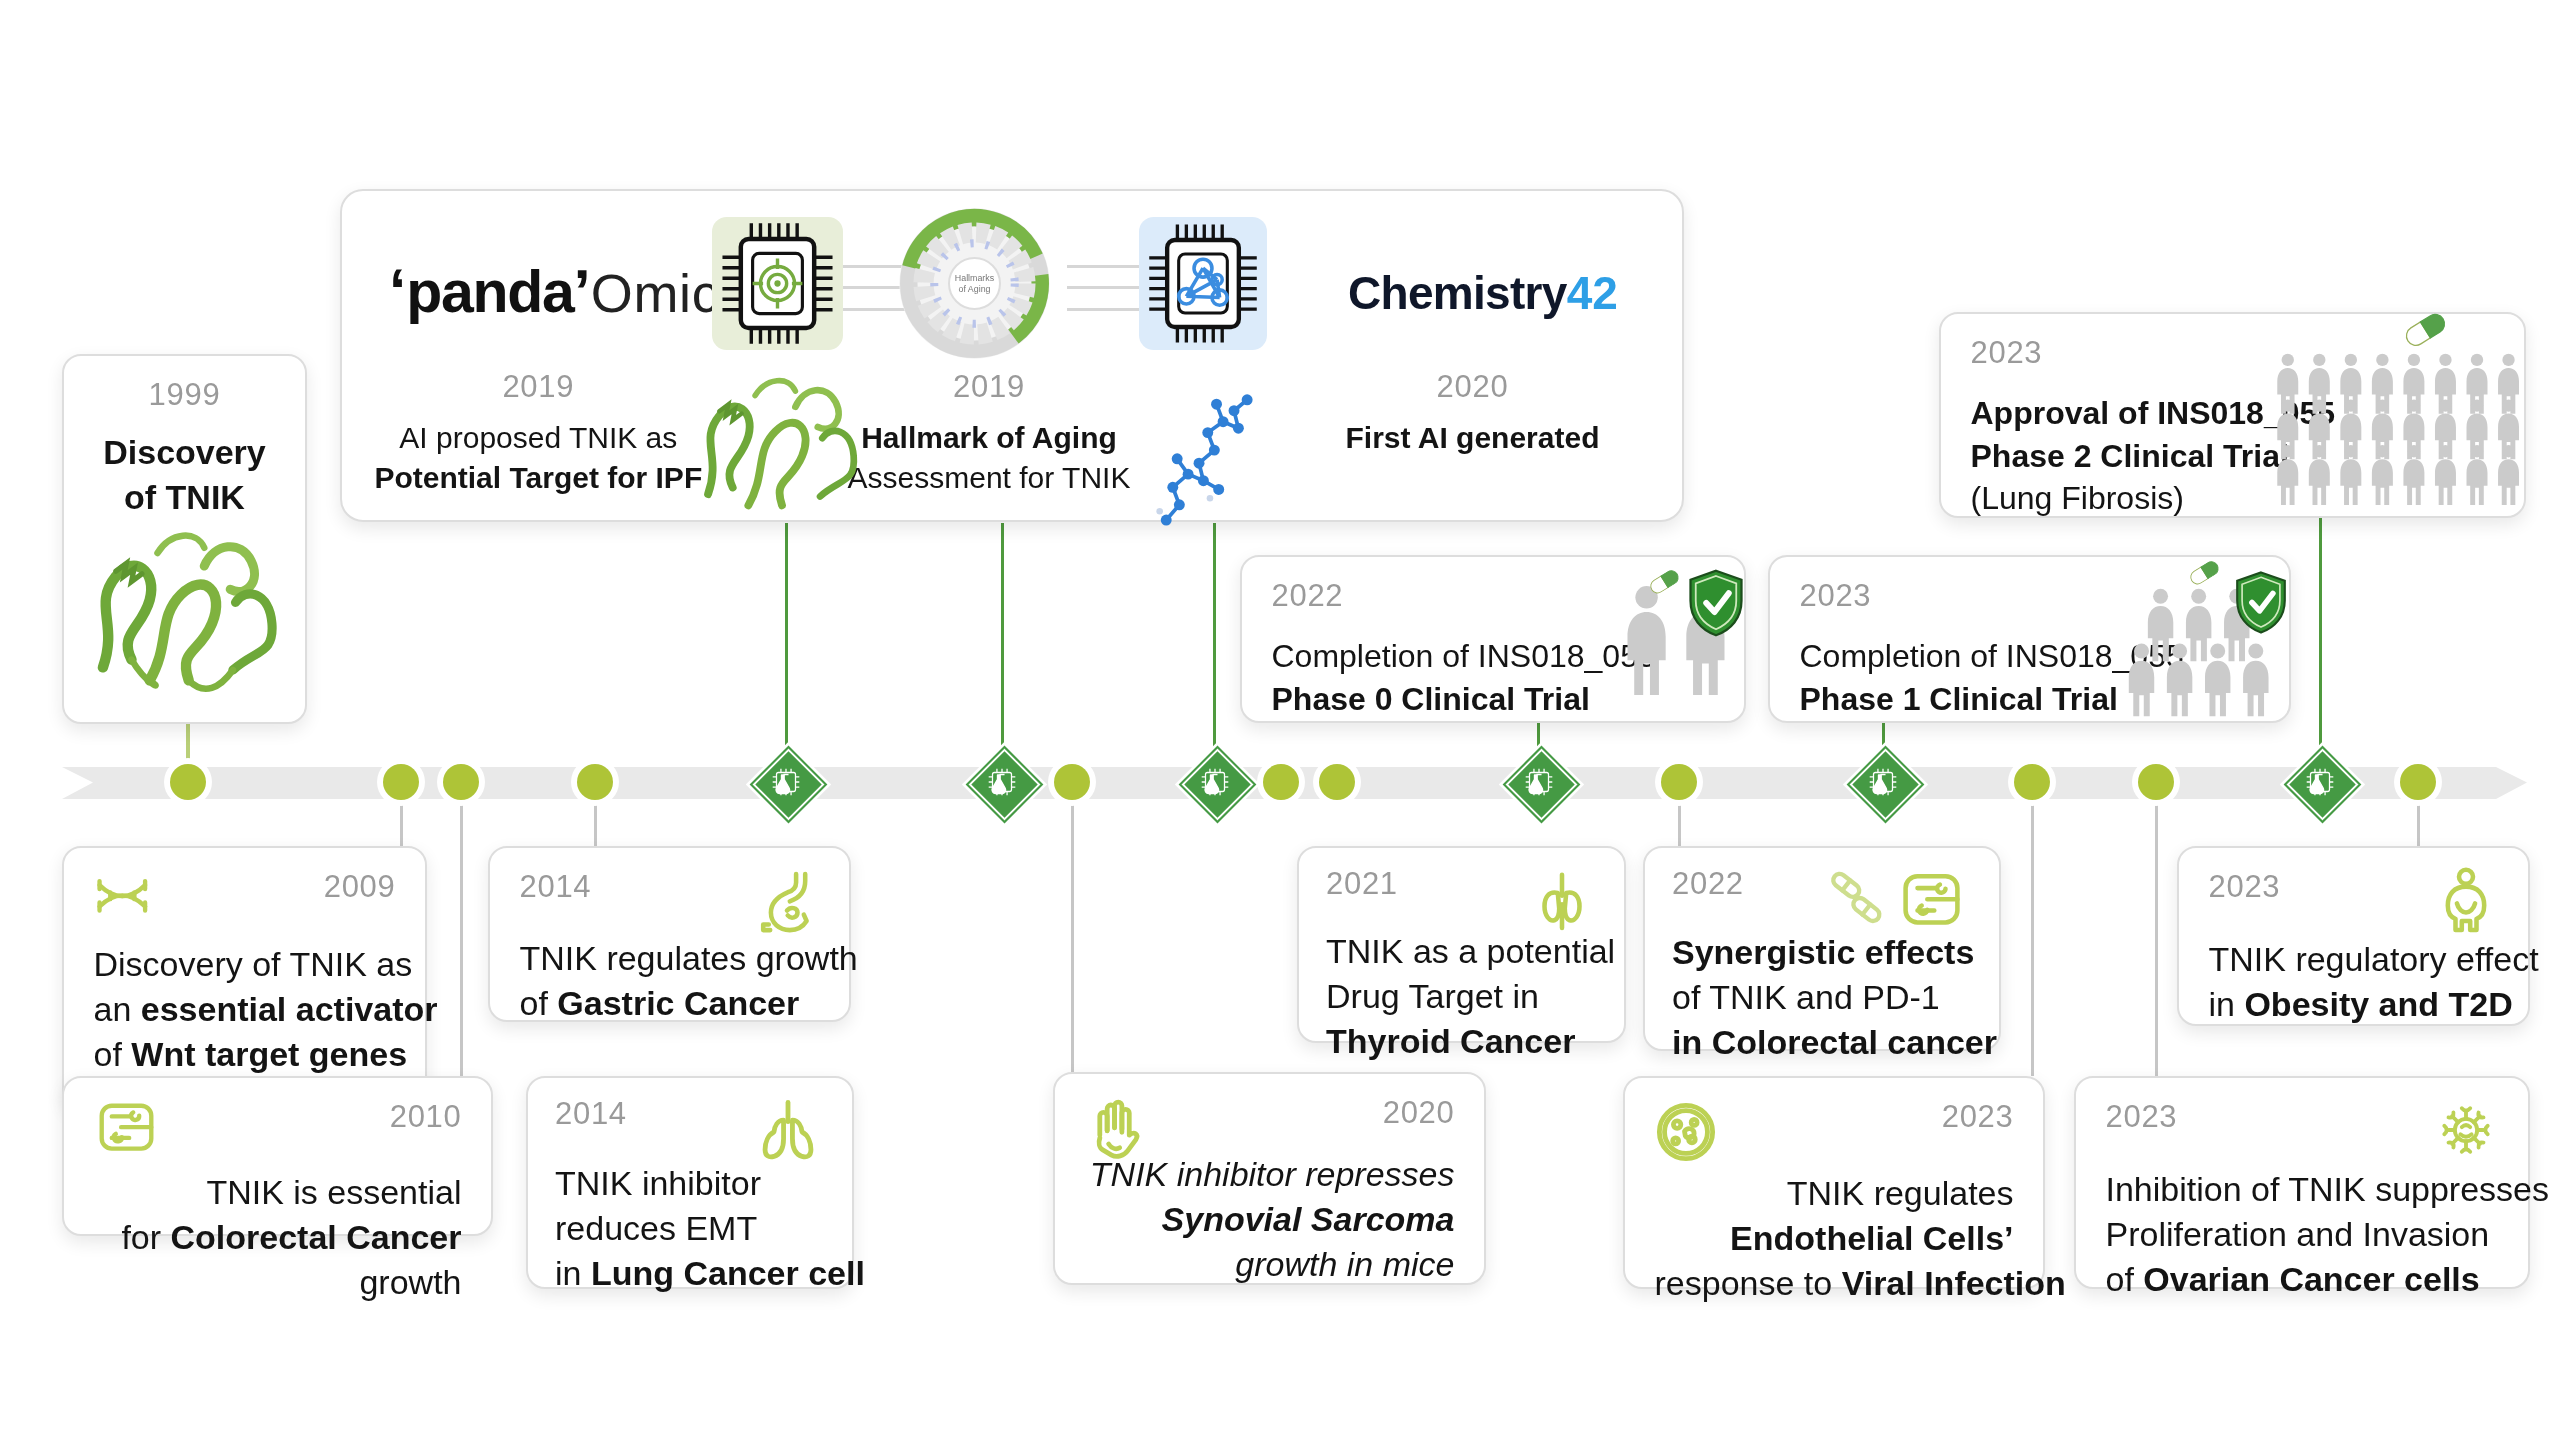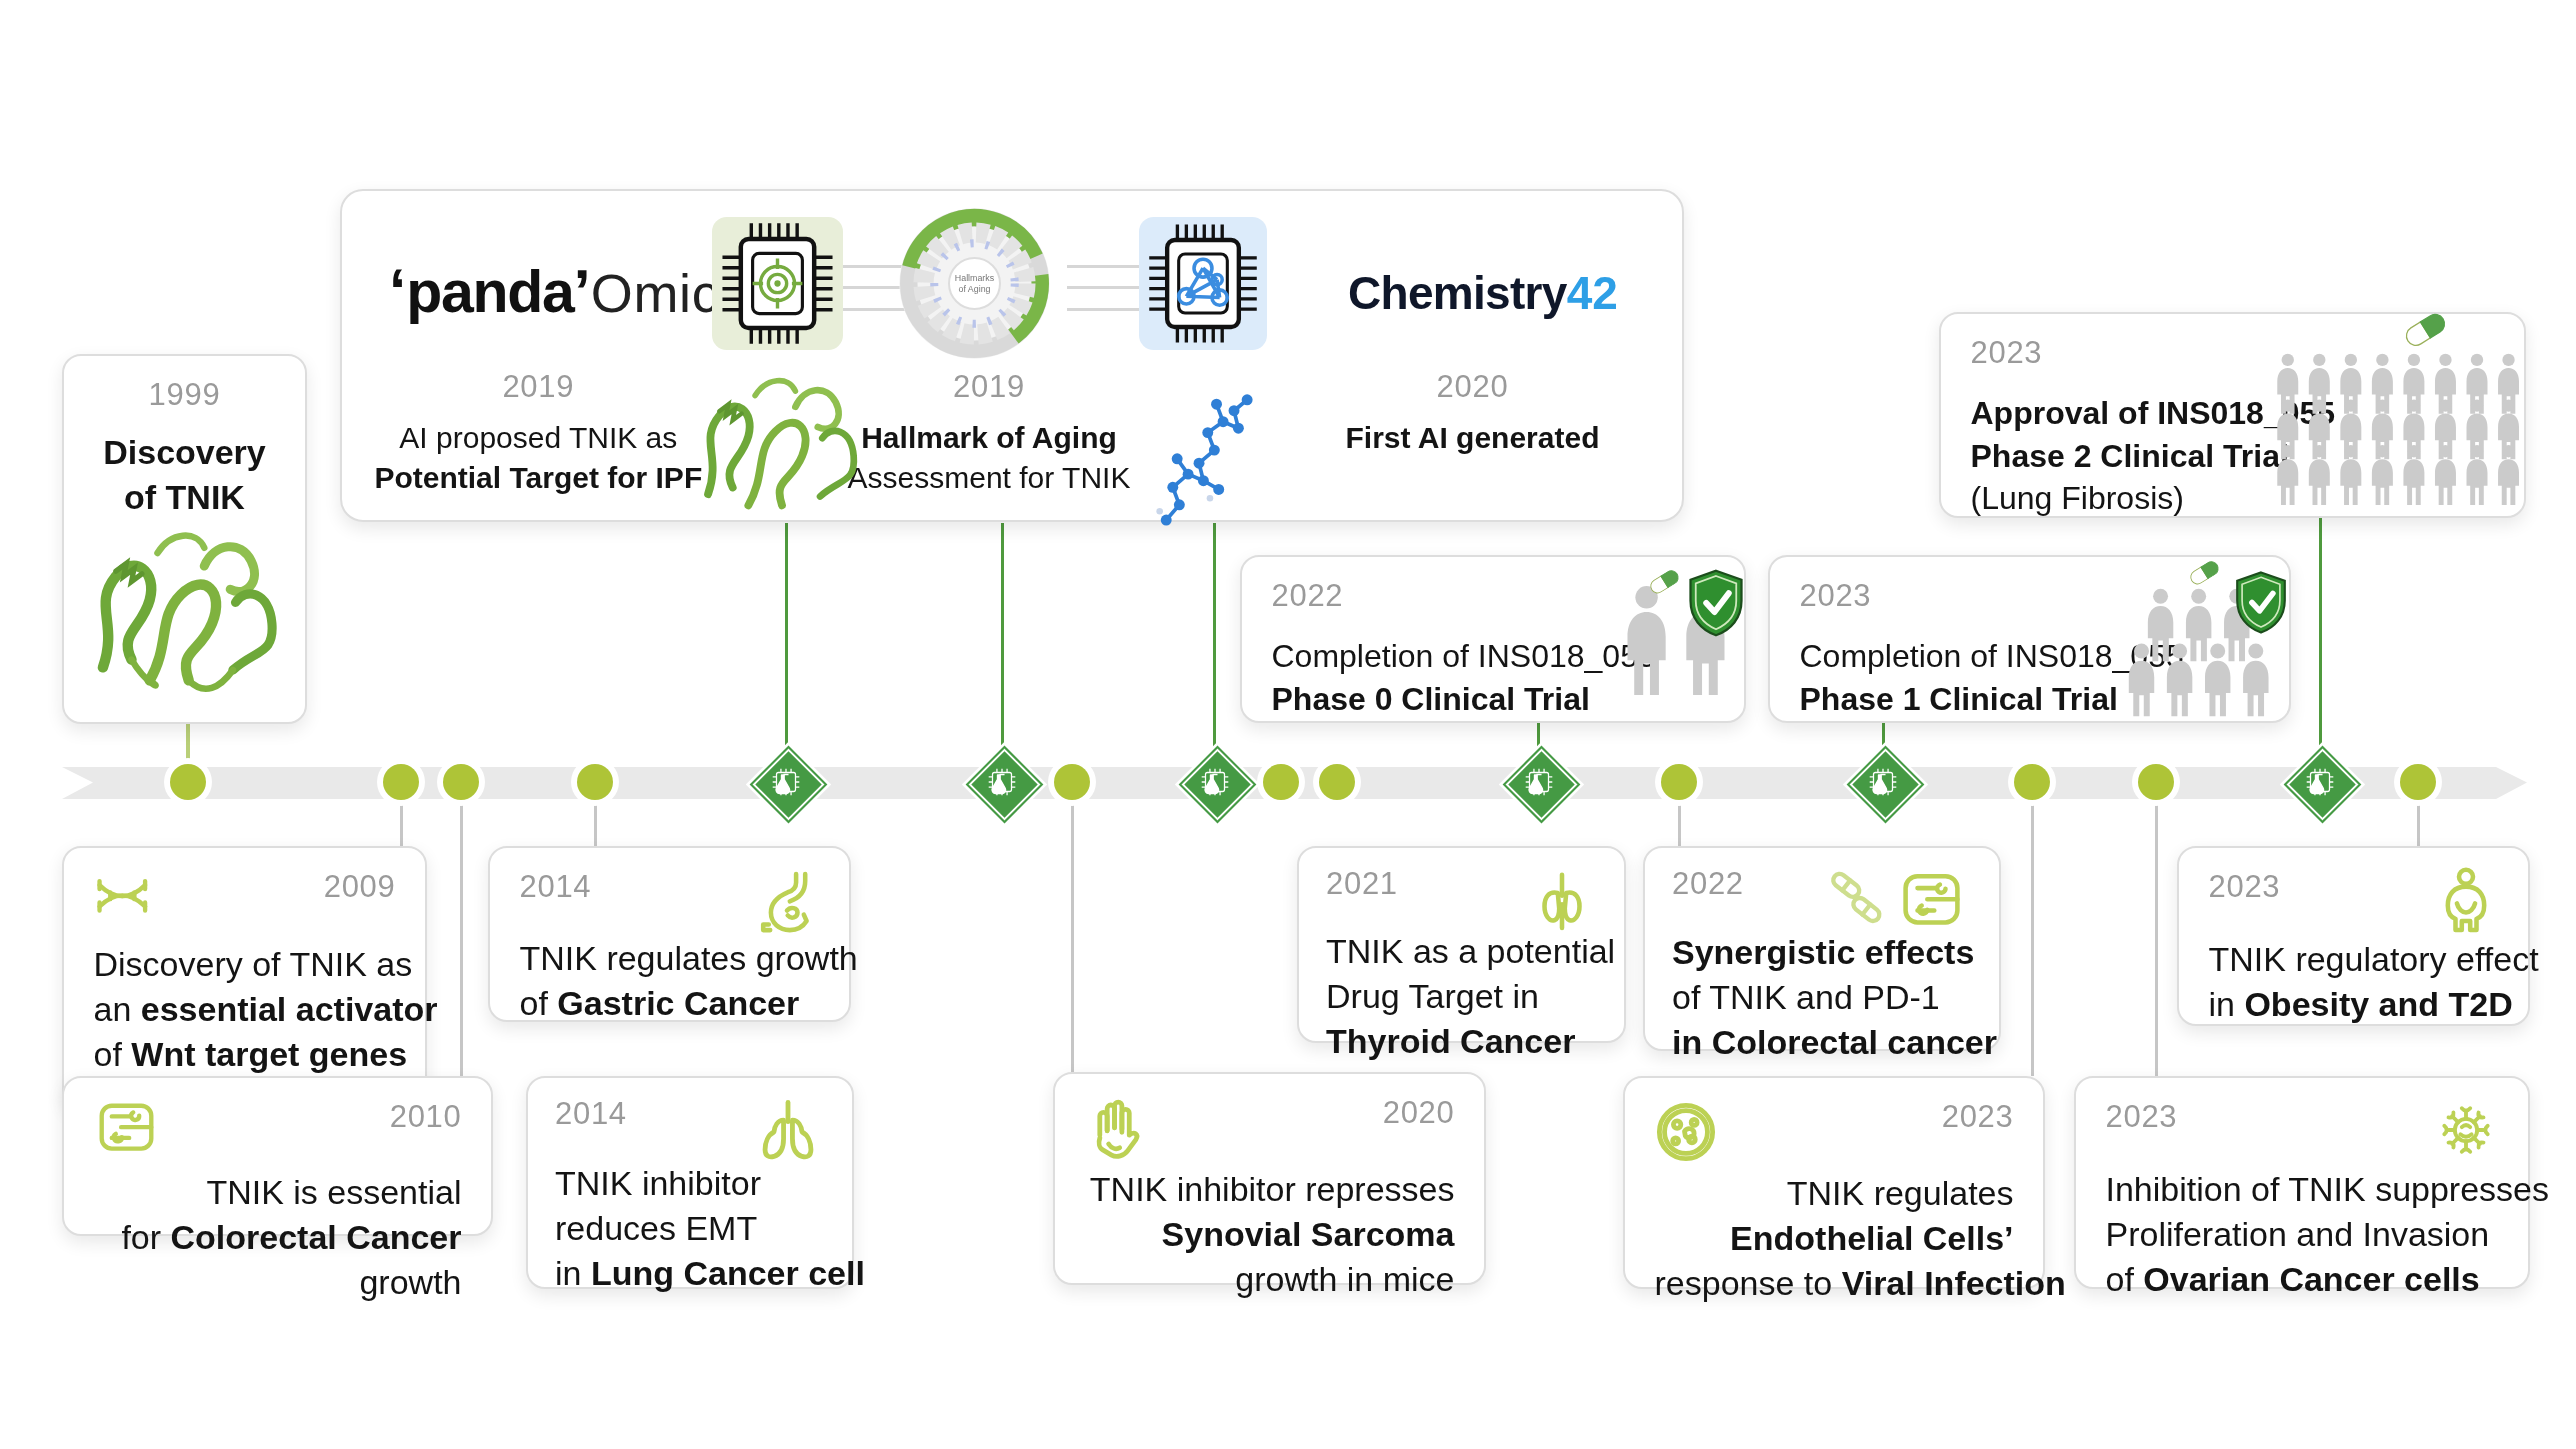--- a/index.html
+++ b/index.html
@@ -437,21 +437,21 @@
     <span class="icon il">
       <svg viewBox="0 0 100 110" width="74" height="81" class="ic">
         <path d="M28,60 V34 a5,5 0 0 1 10,0 v20"></path>
         <path d="M38,54 V24 a5,5 0 0 1 10,0 v26"></path>
         <path d="M48,50 V20 a5,5 0 0 1 10,0 v32"></path>
         <path d="M58,56 V30 a5,5 0 0 1 10,0 v30 c7,-6 13,-1 9,6 l-11,15 c-5,7 -15,10 -22,6 l-12,-7 c-5,-3 -6,-10 -4,-16"></path>
         <path d="M40,72 c4,6 10,8 15,5"></path>
       </svg>
     </span>
     <div class="year yr">2020</div>
-    <div class="lines ta-r" style="margin-top:39px;">
+    <div class="lines ta-r" style="margin-top:24px;font-style:italic;">
         <div class="line"><span>TNIK inhibitor represses</span></div>
         <div class="line"><b>Synovial Sarcoma</b></div>
         <div class="line"><span>growth in mice</span></div>
       </div>
   </div>
 
   <div class="card" style="left:1623px;top:1076px;width:422px;height:213px;">
     <span class="icon il">
       <svg viewBox="0 0 100 100" width="74" height="74" class="ic">
         <circle cx="50" cy="50" r="36"></circle>

